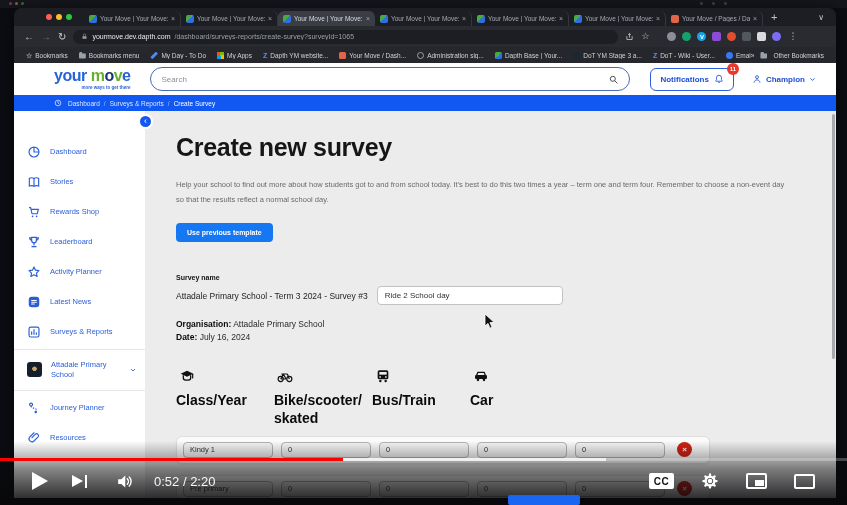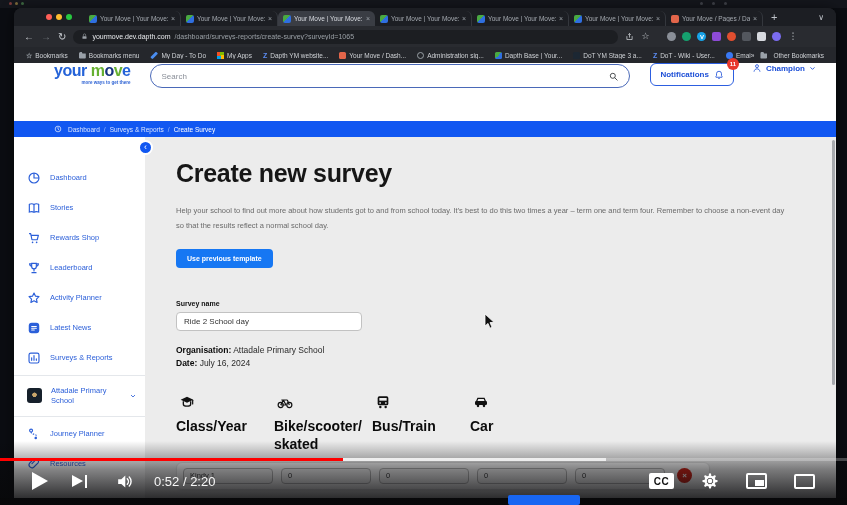--- a/index.html
+++ b/index.html
@@ -45,21 +45,21 @@
   .bm-shape{width:7px;height:7px;border-radius:1.5px;display:inline-block;flex:none}
   .bm-folder{background:#99a0a8;clip-path:polygon(0 0,40% 0,52% 28%,100% 28%,100% 100%,0 100%)}
   .bm-pencil{background:#4a8df0;height:2.5px;width:8px;transform:rotate(-45deg);border-radius:1px}
   .bm-grid{background:conic-gradient(#7fba00 0 25%,#ffb900 0 50%,#00a4ef 0 75%,#f25022 0);border-radius:0}
   .bm-globe{background:transparent;border:1px solid #9aa0a6;border-radius:50%}
   .bm-txt{font-size:7px;font-weight:bold;line-height:1}
   .bm-right{margin-left:auto;display:flex;gap:6px;align-items:center}
 
   
   .app{position:absolute;top:55px;left:0;right:0;bottom:0;background:#fff;display:flex;flex-direction:column}
-  .app-header{height:58px;display:flex;align-items:flex-start;padding:0 14px 0 40px;background:#fff}
+  .app-header{height:32px;display:flex;align-items:center;padding:0 14px 0 40px;background:#fff}
   .logo{flex:none}
   .logo-line{font-size:16px;font-weight:800;letter-spacing:-.5px;line-height:1}
   .tagline{font-size:4.5px;color:#2e63d4;text-align:right;margin-top:1px;font-weight:bold}
   .search-pill{flex:1;max-width:497px;height:24px;border:1.5px solid #4a69b8;border-radius:13px;display:flex;align-items:center;padding:0 10px;margin:1px 20px}
   .search-input{border:none;outline:none;flex:1;font-size:8px;background:transparent;color:#333}
   .search-input::placeholder{color:#8a8f98}
   .search-svg{width:11px;height:11px;color:#3c4043;flex:none}
   .notif-btn{height:23px;border:1.5px solid #2d5fe0;border-radius:6px;display:flex;align-items:center;gap:5px;padding:0 9px;color:#1d4fd7;font-weight:bold;font-size:8px;position:relative;margin-right:18px;background:#fff}
   .bell-svg{width:10px;height:10px;color:#1d4fd7}
   .badge{position:absolute;top:-6px;right:-6px;width:12px;height:12px;background:#e8392e;border-radius:50%;color:#fff;font-size:6px;display:flex;align-items:center;justify-content:center;font-weight:bold}
@@ -401,20 +401,21 @@
             </nav>
         </div>
 
         <div class="main">
           <h1>Create new survey</h1>
           <p class="desc">Help your school to find out more about how students got to and from school today. It's best to do this two times a year – term one and term four. Remember to choose a non-event day so that the results reflect a normal school day.</p>
           <button class="tmpl-btn">Use previous template</button>
 
           <div class="sn-label">Survey name</div>
           <div class="sn-row">
+            <span class="sn-prefix">Attadale Primary School - Term 3 2024 - Survey #3</span>
             <input class="sn-input" value="Ride 2 School day" style="">
           </div>
 
           <div class="meta">
             <div><b>Organisation:</b> <span>Attadale Primary School</span></div>
             <div><b>Date:</b> <span>July 16, 2024</span></div>
           </div>
 
           <div class="cols" id="survey-columns">
               <div class="col"><svg viewBox="0 0 24 24" class="col-ico">

